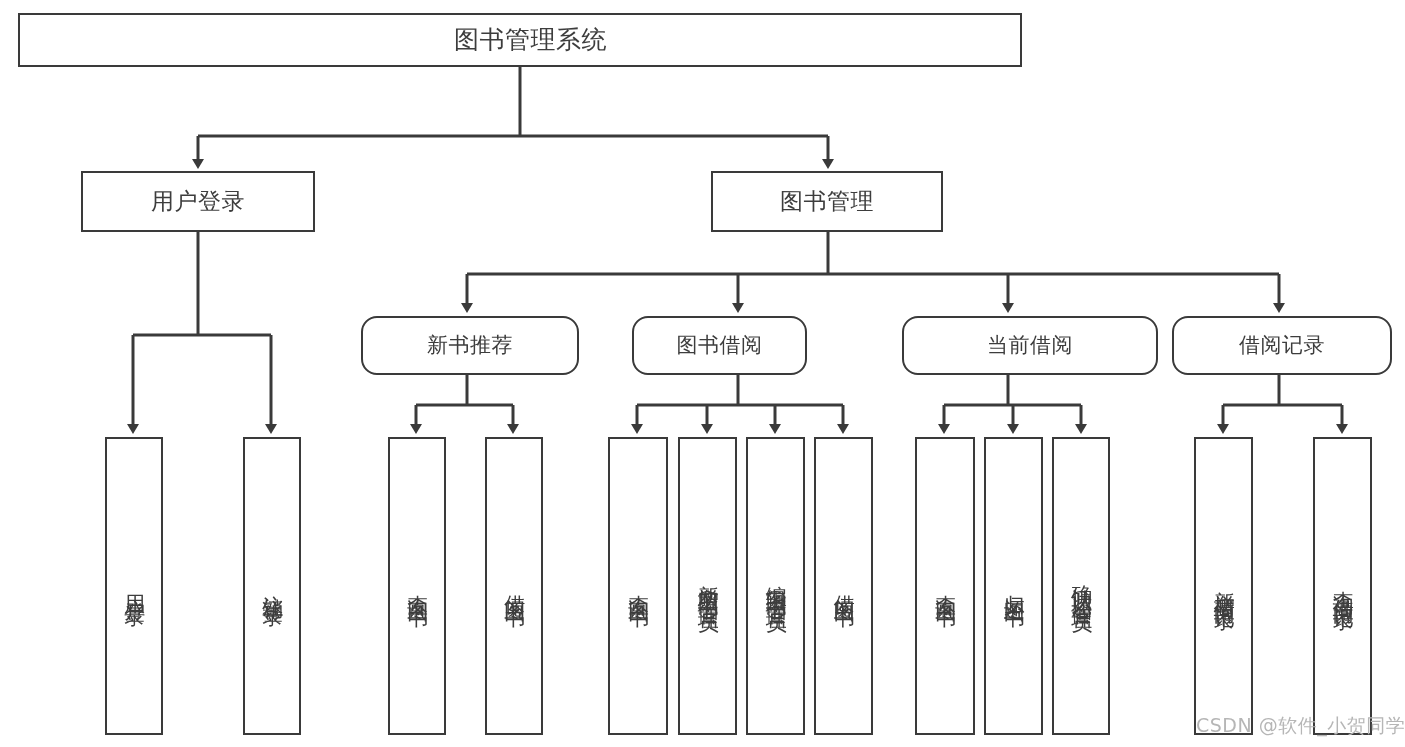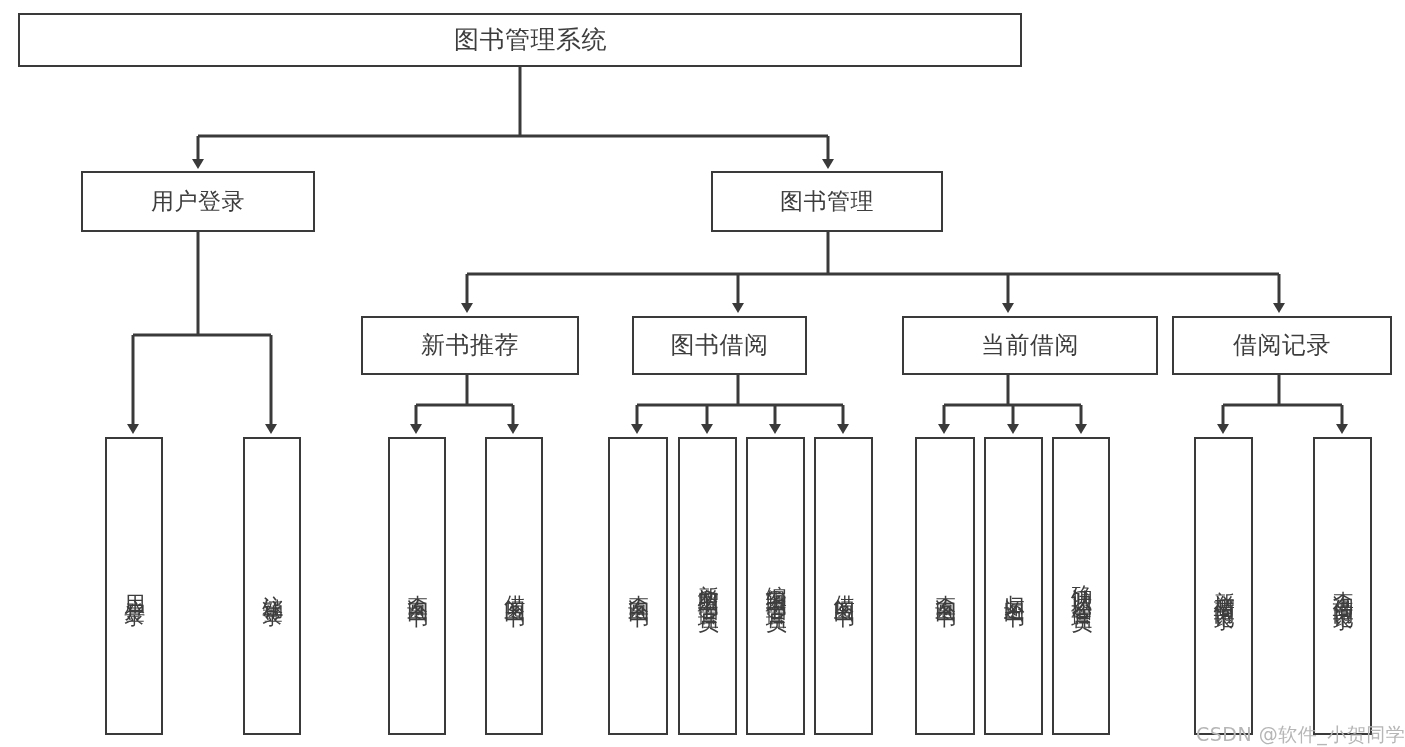--- a/index.html
+++ b/index.html
@@ -42,22 +42,23 @@
   .node.root {
     font-size: 25px;
     letter-spacing: 0.5px;
     padding-left: 21px;
   }
   .node.level2 {
     font-size: 23px;
     letter-spacing: 0.5px;
   }
   .node.level3 {
-    font-size: 24px;
-    letter-spacing: 0.5px;
+    font-size: 21px;
+    letter-spacing: 0.5px;
+    border-radius: 16px;
   }
   
   .node.leaf {
     font-size: 21px;
     writing-mode: vertical-rl;
     text-orientation: upright;
     letter-spacing: 4px;
     padding-top: 6px;
     padding-bottom: 6px;
   }
@@ -188,15 +189,15 @@
   <div class="node leaf" style="left: 1052px; top: 437px; width: 58px; height: 298px;">
     <span class="vtext">确认归还（管理员）</span>
   </div>
   <div class="node leaf" style="left: 1194px; top: 437px; width: 59px; height: 298px;">
     <span class="vtext">新增借阅记录</span>
   </div>
   <div class="node leaf" style="left: 1313px; top: 437px; width: 59px; height: 298px;">
     <span class="vtext">查询借阅记录</span>
   </div>
 
-  <div class="watermark" style="left: 1196px; top: 713px; color: rgb(182, 182, 182); margin-top: 9px;">CSDN @软件_小贺同学</div>
+  <div class="watermark" style="left: 1196px; top: 713px; color: rgb(182, 182, 182);">CSDN @软件_小贺同学</div>
 
 </div>
 
 </body></html>

